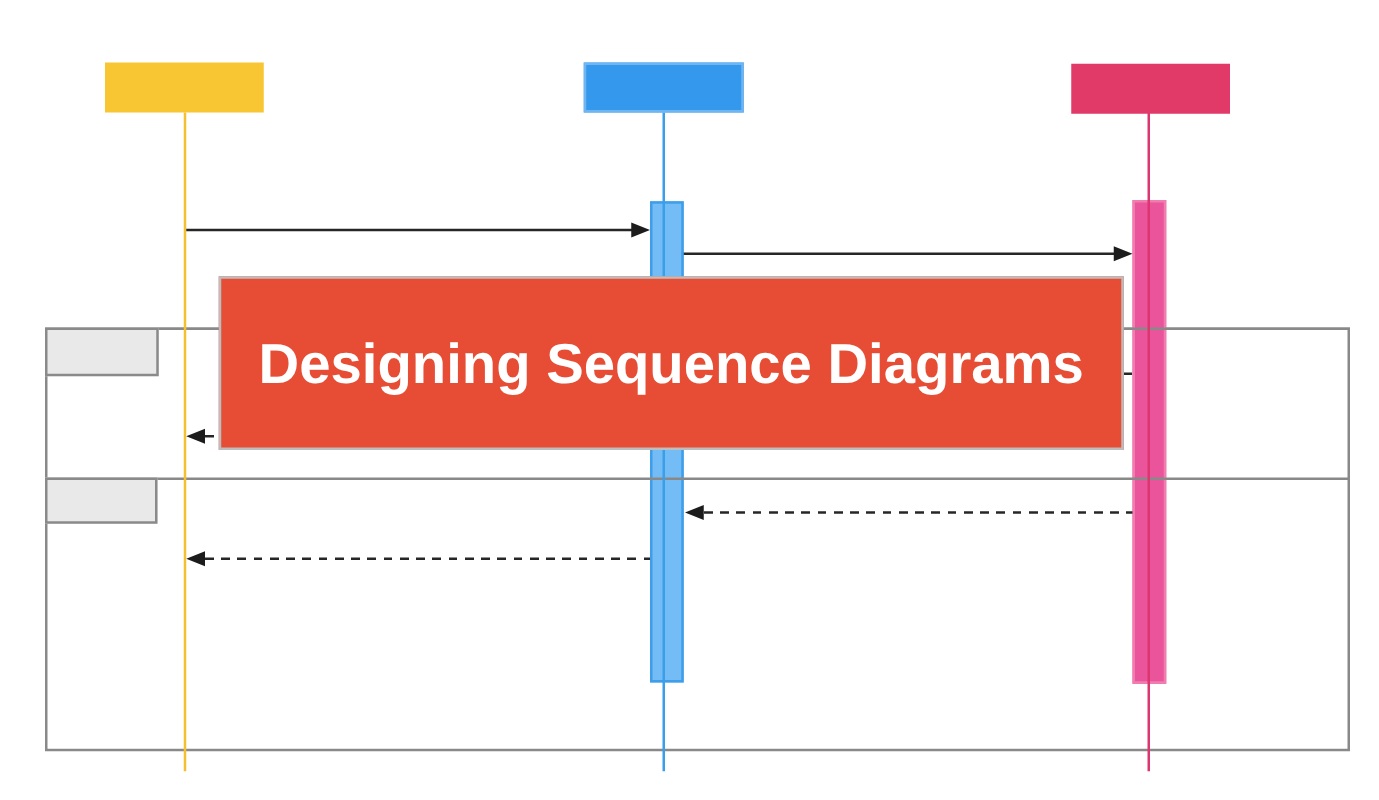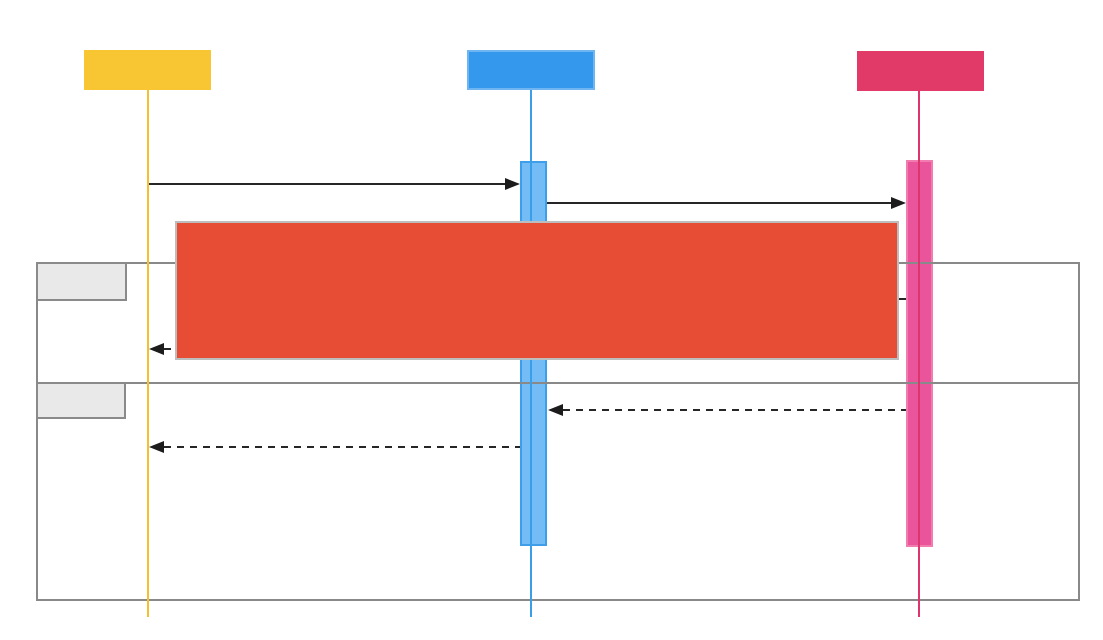--- a/index.html
+++ b/index.html
@@ -118,15 +118,16 @@
   <div class="abs msg dashed" style="left:164px; top:348px; width:366px;"></div>
   <div class="abs arrowhead left" style="left:149px; top:343px;"></div>
 
   <div class="abs msg dashed" style="left:563px; top:409px; width:343px;"></div>
   <div class="abs arrowhead left" style="left:548px; top:404px;"></div>
 
   <div class="abs msg dashed" style="left:164px; top:446px; width:356px;"></div>
   <div class="abs arrowhead left" style="left:149px; top:441px;"></div>
 
   <div class="abs banner">
+    <span>Designing Sequence Diagrams</span>
   </div>
 
 </div>
 
 </body></html>

